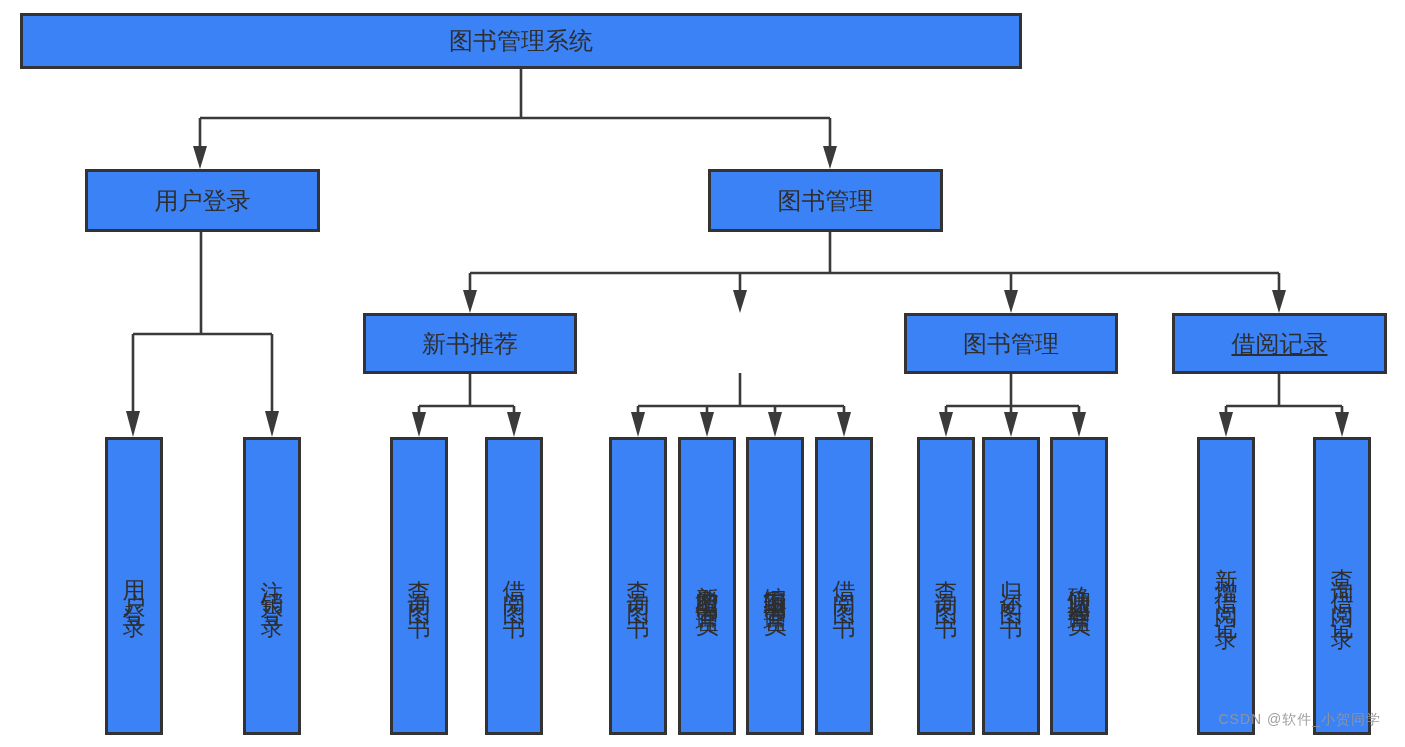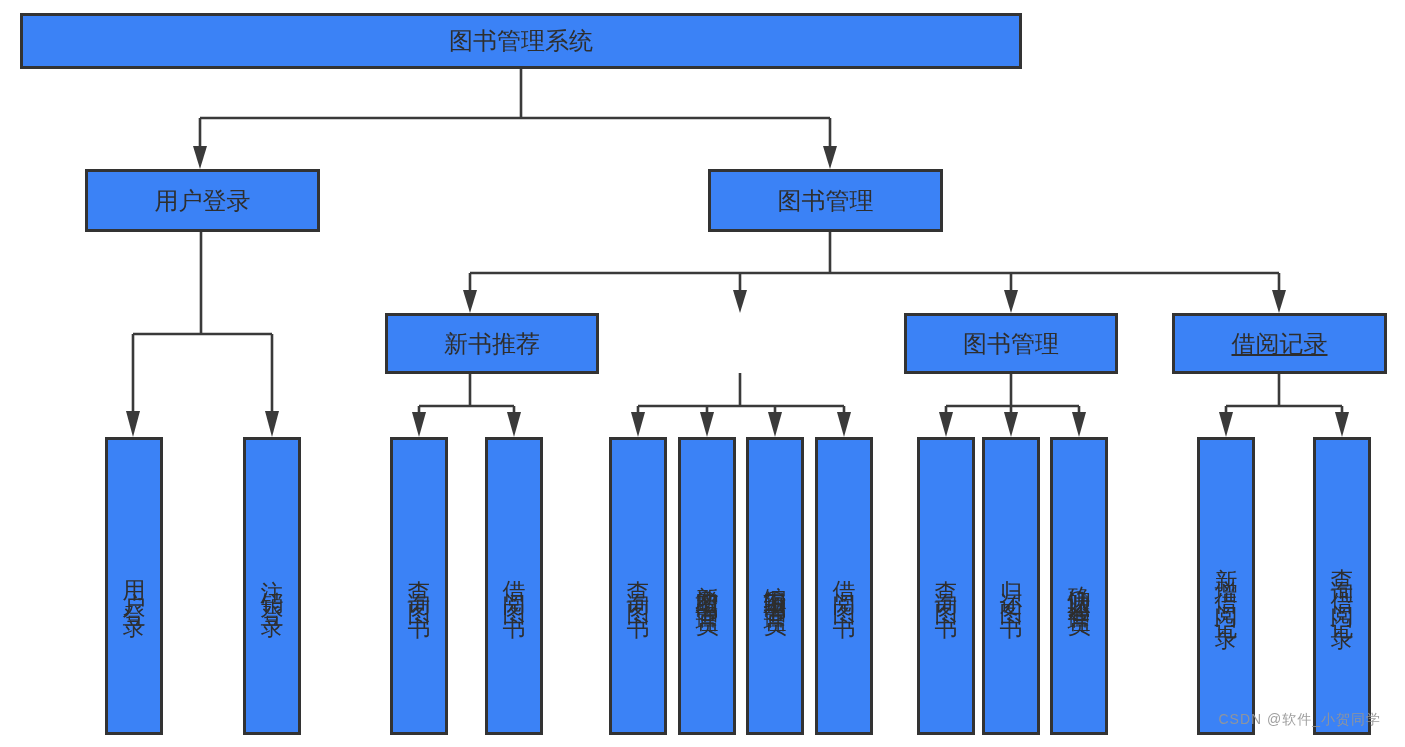--- a/index.html
+++ b/index.html
@@ -79,21 +79,21 @@
       <path class="ar" d="M1219 412 h14 L1226 437 Z"></path>
       <path class="ar" d="M1335 412 h14 L1342 437 Z"></path>
     </g>
   </svg>
 
   <div class="node" style="left:20px; top:13px; width:1002px; height:56px;">图书管理系统</div>
 
   <div class="node" style="left:85px; top:169px; width:235px; height:63px;">用户登录</div>
   <div class="node" style="left:708px; top:169px; width:235px; height:63px;">图书管理</div>
 
-  <div class="node" style="left:363px; top:313px; width:214px; height:61px;margin-left:22px;">新书推荐</div>
+  <div class="node" style="left:363px; top:313px; width:214px; height:61px;">新书推荐</div>
   <div class="node" style="left:904px; top:313px; width:214px; height:61px;">图书管理</div>
   <div class="node" style="left:1172px; top:313px; width:215px; height:61px;text-decoration:underline;">借阅记录</div>
 
   <div class="node leaf" style="left:105px;">
     <span class="vtext">用户登录</span>
   </div>
   <div class="node leaf" style="left:243px;">
     <span class="vtext">注销登录</span>
   </div>
 

